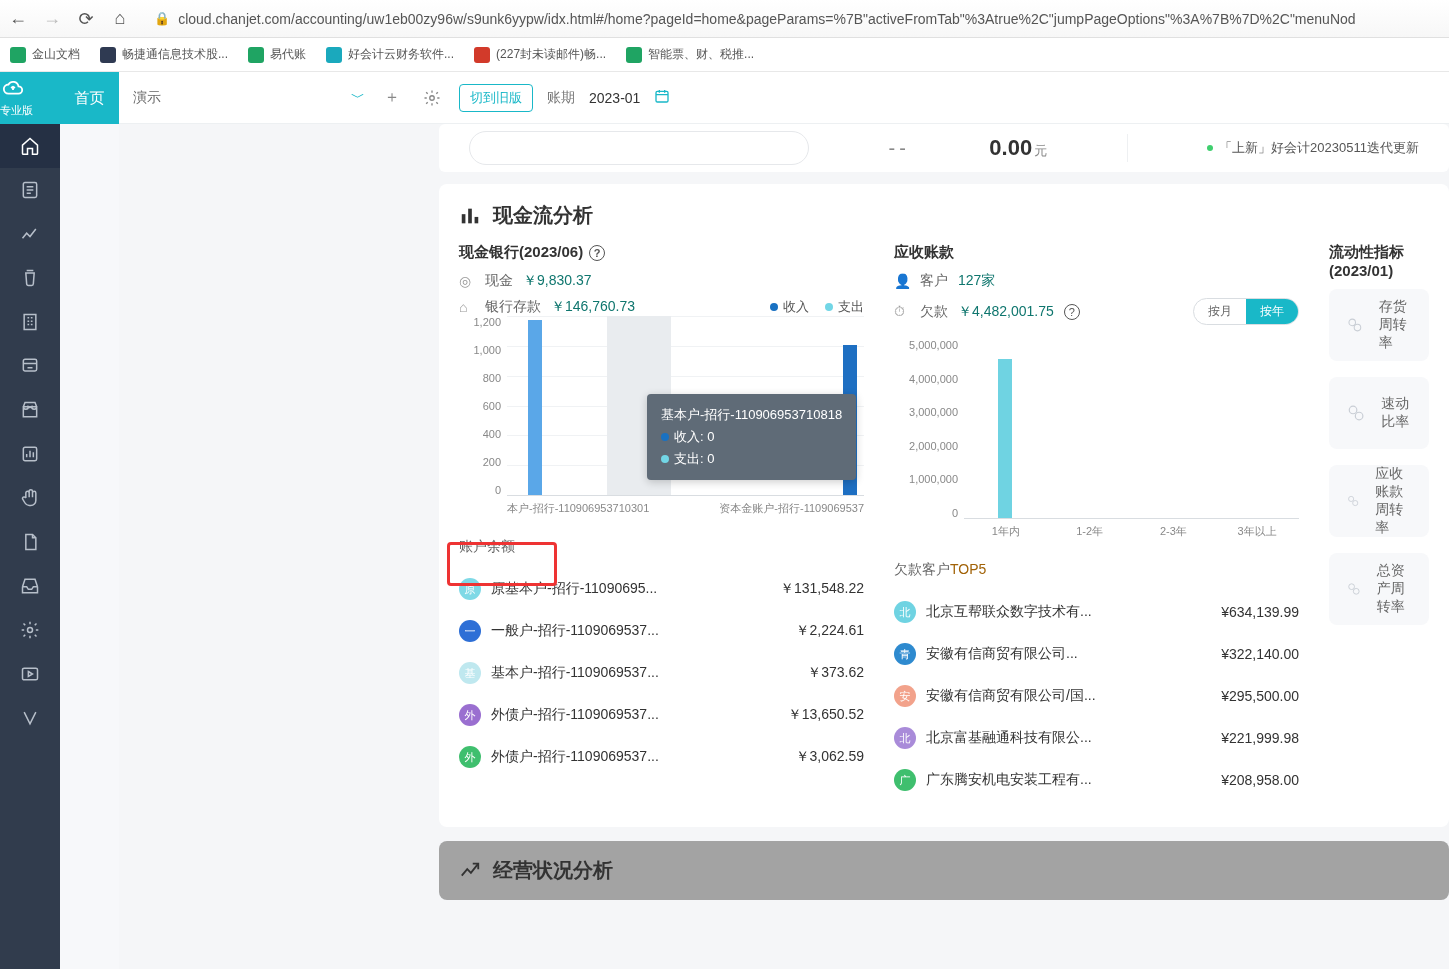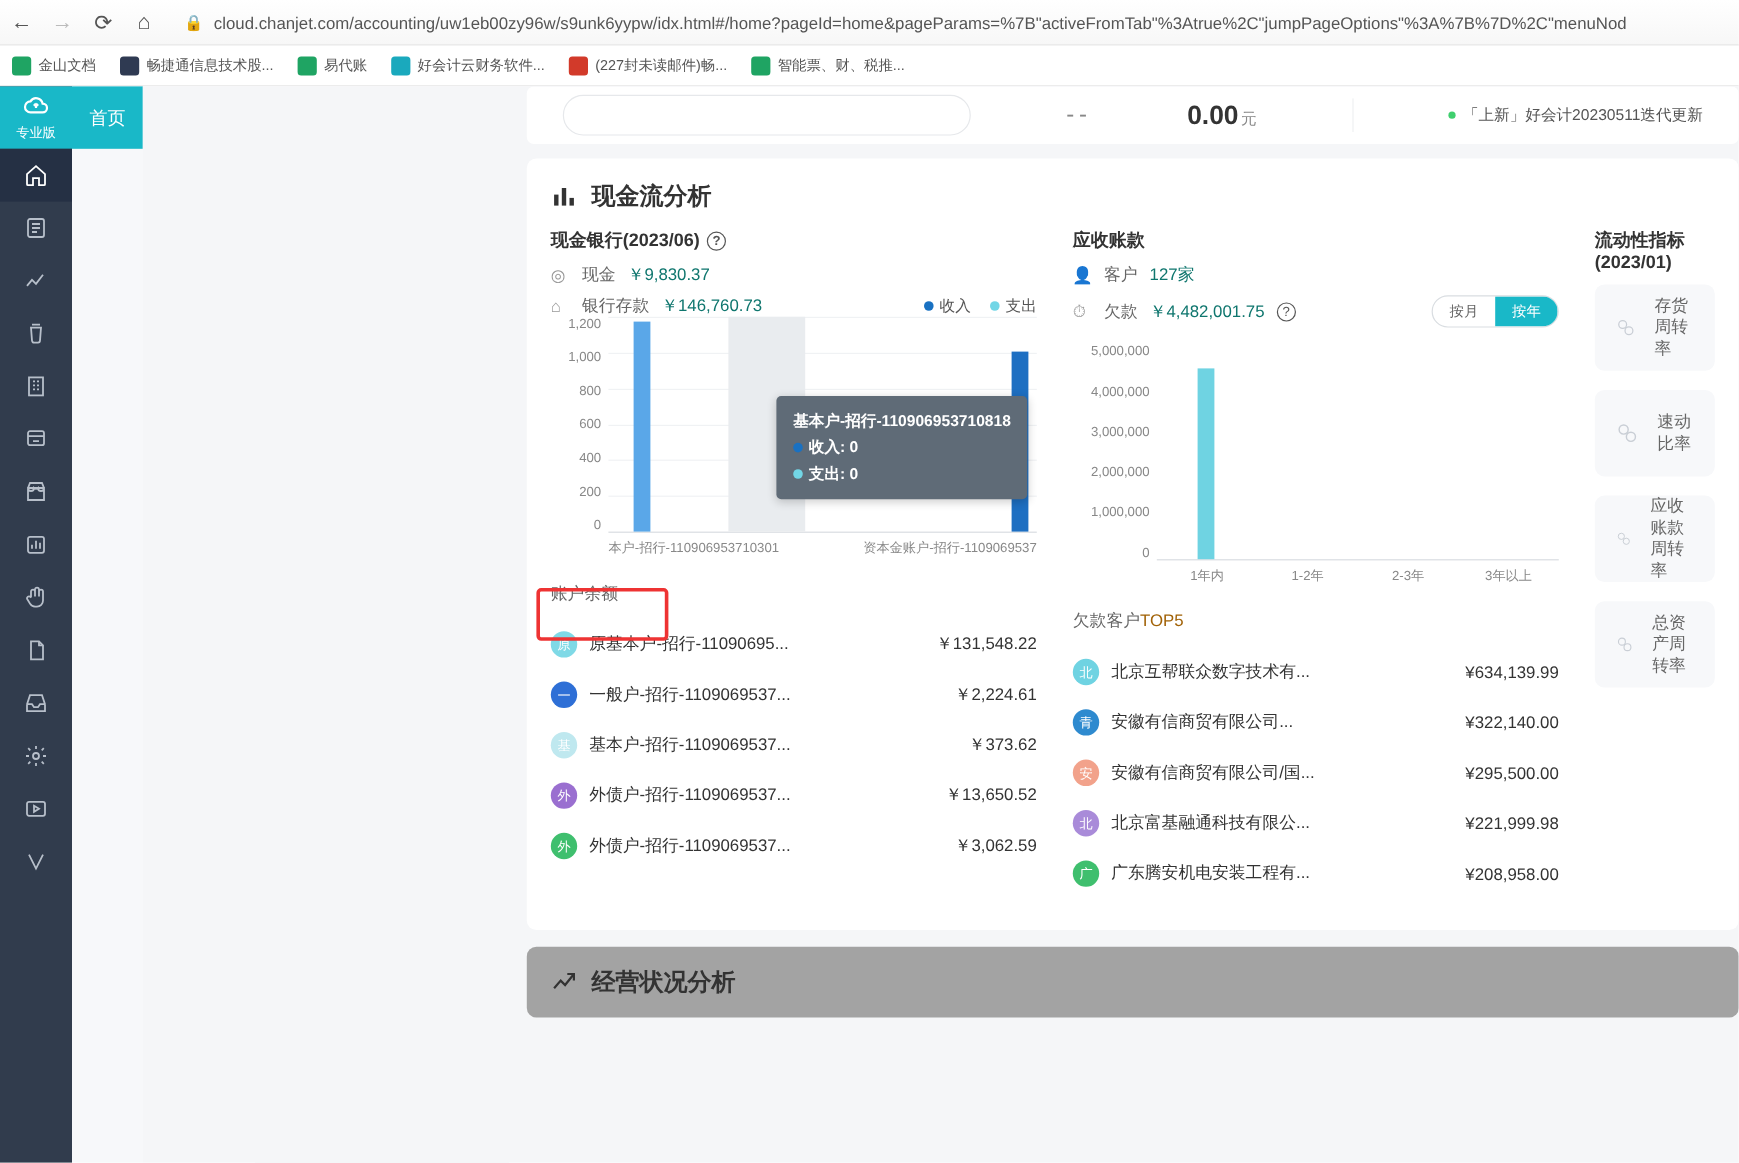--- a/index.html
+++ b/index.html
@@ -11,21 +11,21 @@
 .nav-arrow.disabled{color:#bbb;}
 .addr { flex:1; display:flex; align-items:center; gap:8px; font-size:14px; color:#555; padding-left:10px;}
 .lock-ic{font-size:13px;color:#666;}
 .bookmarks { height:34px; background:#fff; display:flex; align-items:center; padding:0 10px; gap:20px; font-size:12px; color:#555; border-bottom:1px solid #e8e8e8;}
 .bm-item{display:flex;align-items:center;gap:6px;}
 .bm-ico{width:16px;height:16px;border-radius:3px;display:inline-block;}
 
 
 .app { display:flex; height:calc(969px - 72px); }
 .rail { width:60px; background:#313c4d; color:#b7bfca; display:flex; flex-direction:column; align-items:center; }
-.rail-logo{width:60px;height:52px;background:#19b8c8;display:flex;flex-direction:column;align-items:center;justify-content:center;color:#fff;font-size:11px;}
+.rail-logo{width:60px;height:52px;background:#19b8c8;display:flex;flex-direction:column;justify-content:center;color:#fff;font-size:11px;}
 .rail-logo svg{margin-bottom:2px;}
 .rail-item{width:60px;height:44px;display:flex;align-items:center;justify-content:center;font-size:20px;}
 .rail-item.on{background:#253044;color:#fff;}
 
 .col2{width:60px;background:#f7f8fa;}
 .col2-tab{background:#19b8c8;color:#fff;height:52px;display:flex;align-items:center;justify-content:center;font-size:15px;}
 
 .topbar{height:52px;background:#fff;border-bottom:1px solid #edf0f2;display:flex;align-items:center;padding:0 14px;gap:14px;font-size:14px;color:#555;}
 .sel-org{display:flex;align-items:center;gap:190px;color:#666;}
 .sel-chev{color:#19b8c8;}
@@ -238,20 +238,40 @@
       </div>
   </div>
 
   <div class="col2">
     <div class="col2-tab">
         <span>首页</span>
       </div>
   </div>
 
   <div style="flex:1;display:flex;flex-direction:column;">
+    <div class="topbar">
+      <div class="sel-org">
+        <span>演示</span>
+        <span class="sel-chev">﹀</span>
+      </div>
+      <span class="top-ico">＋</span>
+      <span class="top-ico">
+          <svg width="18" height="18" viewBox="0 0 24 24" fill="none" stroke="currentColor" stroke-width="1.8">
+            <circle cx="12" cy="12" r="3"></circle>
+            <path d="M12 2v3M12 19v3M4.2 4.2l2.1 2.1M17.7 17.7l2.1 2.1M2 12h3M19 12h3M4.2 19.8l2.1-2.1M17.7 6.3l2.1-2.1"></path>
+          </svg>
+        </span>
+      <span class="switch-old">切到旧版</span>
+      <span class="period-lbl">账期</span>
+      <span class="period-val">2023-01</span>
+      <span class="period-cal"><svg width="16" height="16" viewBox="0 0 24 24" fill="none" stroke="currentColor" stroke-width="2">
+            <rect x="3" y="5" width="18" height="16" rx="2"></rect>
+            <path d="M3 10h18M8 3v4M16 3v4"></path>
+          </svg></span>
+    </div>
 
     <div class="main">
       <div class="main-inner">
 
         <div class="stat-slice">
           <div class="stat-search"></div>
           <span style="font-size:20px;color:#888;letter-spacing:4px;">--</span>
           <span><span class="stat-num">0.00</span><span class="stat-unit">元</span></span>
           <div style="width:1px;height:28px;background:#eef0f2;"></div>
           <div class="news">
@@ -309,21 +329,21 @@
                 <div class="plot">
                   <div class="grid" style="top:0%"></div>
                     <div class="grid" style="top:16.6%"></div>
                     <div class="grid" style="top:33.3%"></div>
                     <div class="grid" style="top:50%"></div>
                     <div class="grid" style="top:66.6%"></div>
                     <div class="grid" style="top:83.3%"></div>
                   <div class="band" style="left:28%;width:18%;"></div>
                   <div class="bar" style="left:6%;height:98%;background:#5aa7e8;"></div>
                   <div class="bar" style="left:94%;height:84%;background:#1e6fc2;"></div>
-                  <div class="tooltip" style="left:140px;top:66px;font-weight:bold;">
+                  <div class="tooltip" style="left:140px;top:78px;">
                     <div>基本户-招行-110906953710818</div>
                     <div><span class="lg-dot dot-in"></span><span>收入: 0</span></div>
                     <div><span class="lg-dot dot-out"></span><span>支出: 0</span></div>
                   </div>
                 </div>
                 <div class="x-axis">
                     <span>本户-招行-110906953710301</span>
                     <span>资本金账户-招行-1109069537</span>
                   </div>
               </div>

